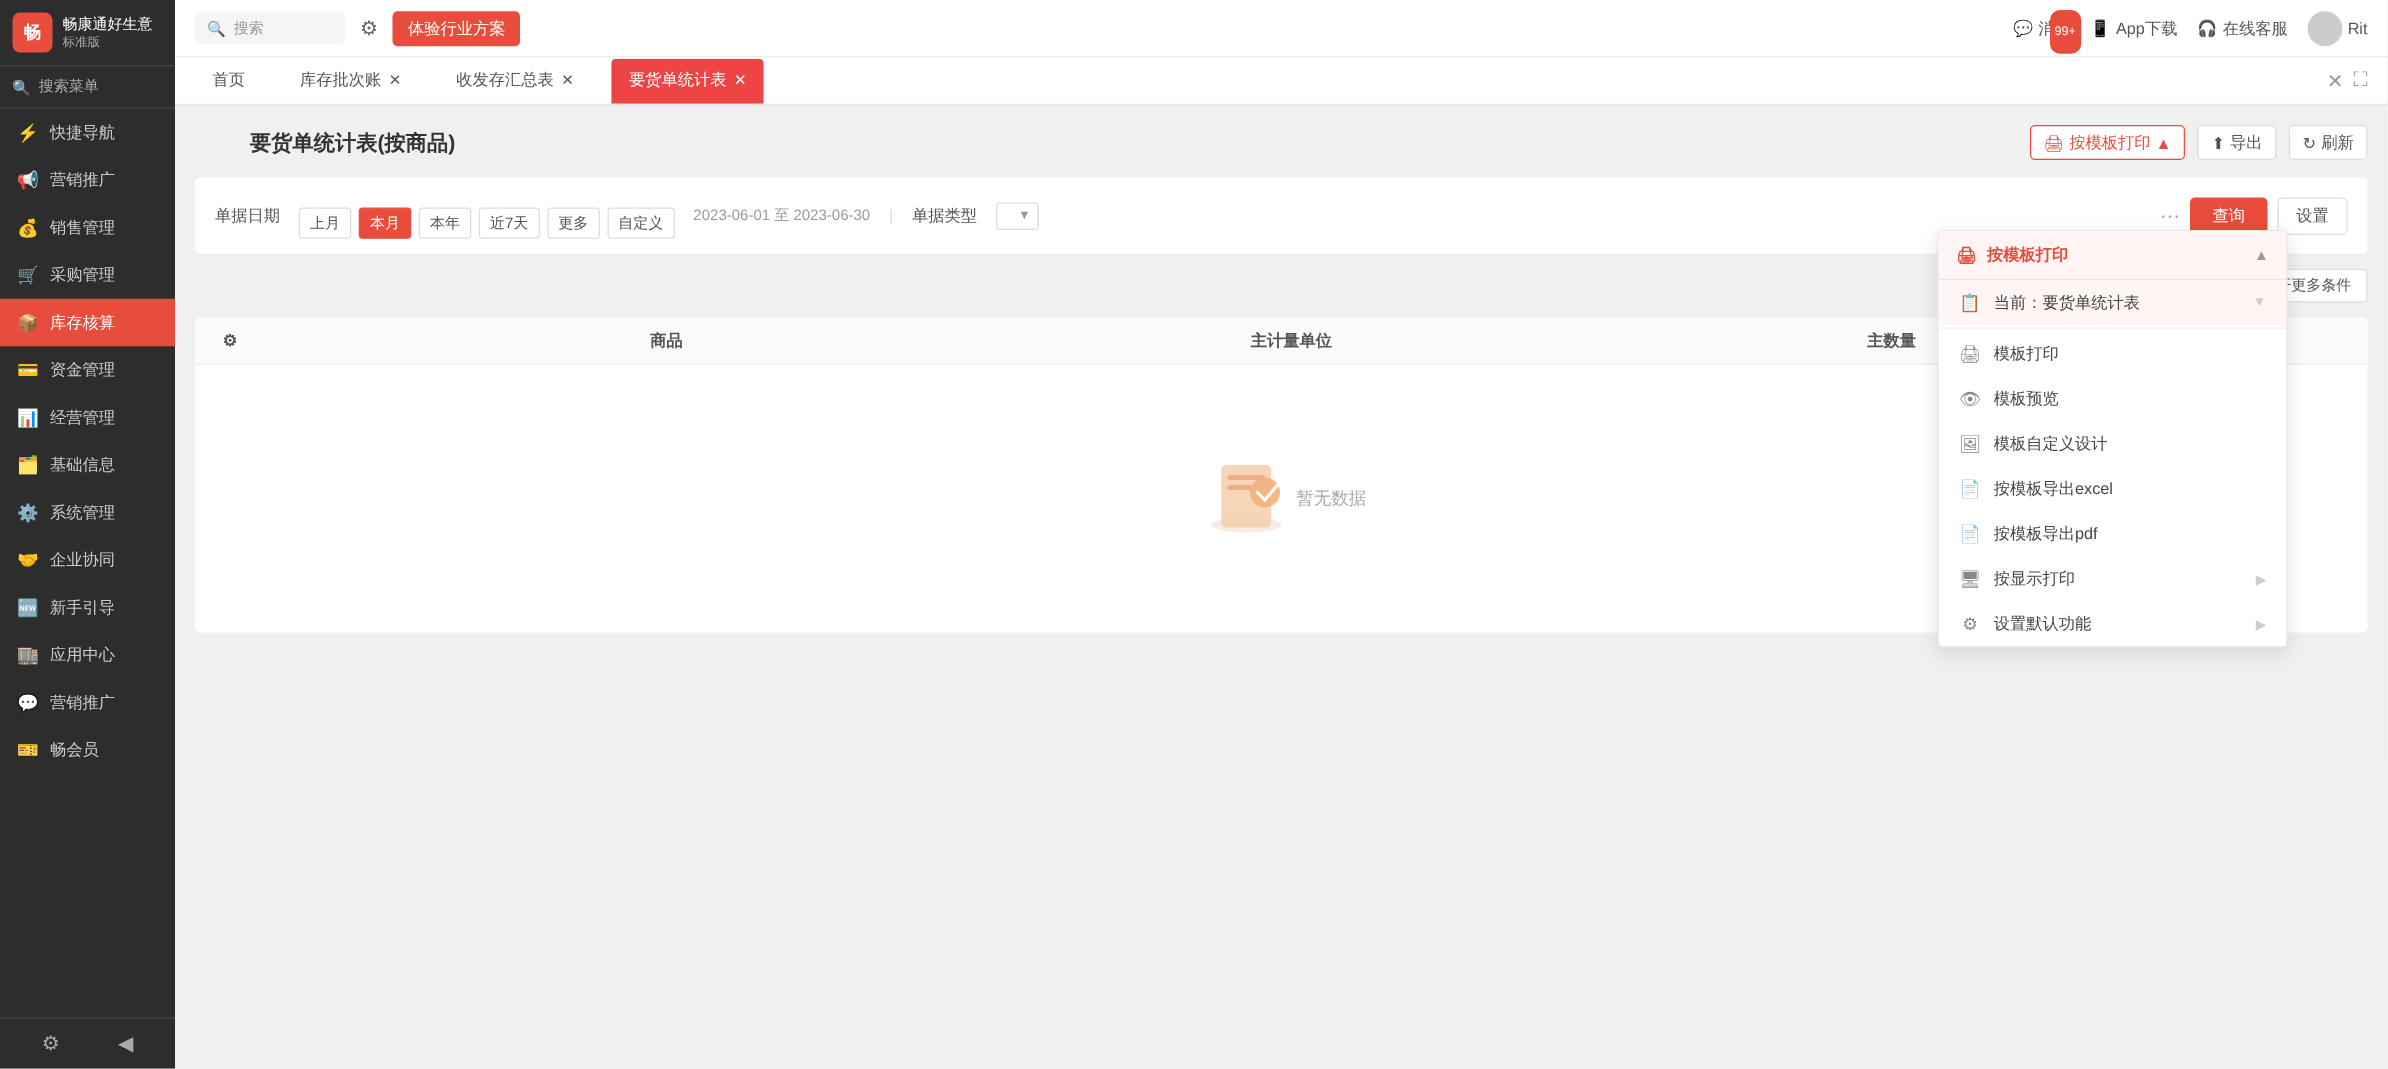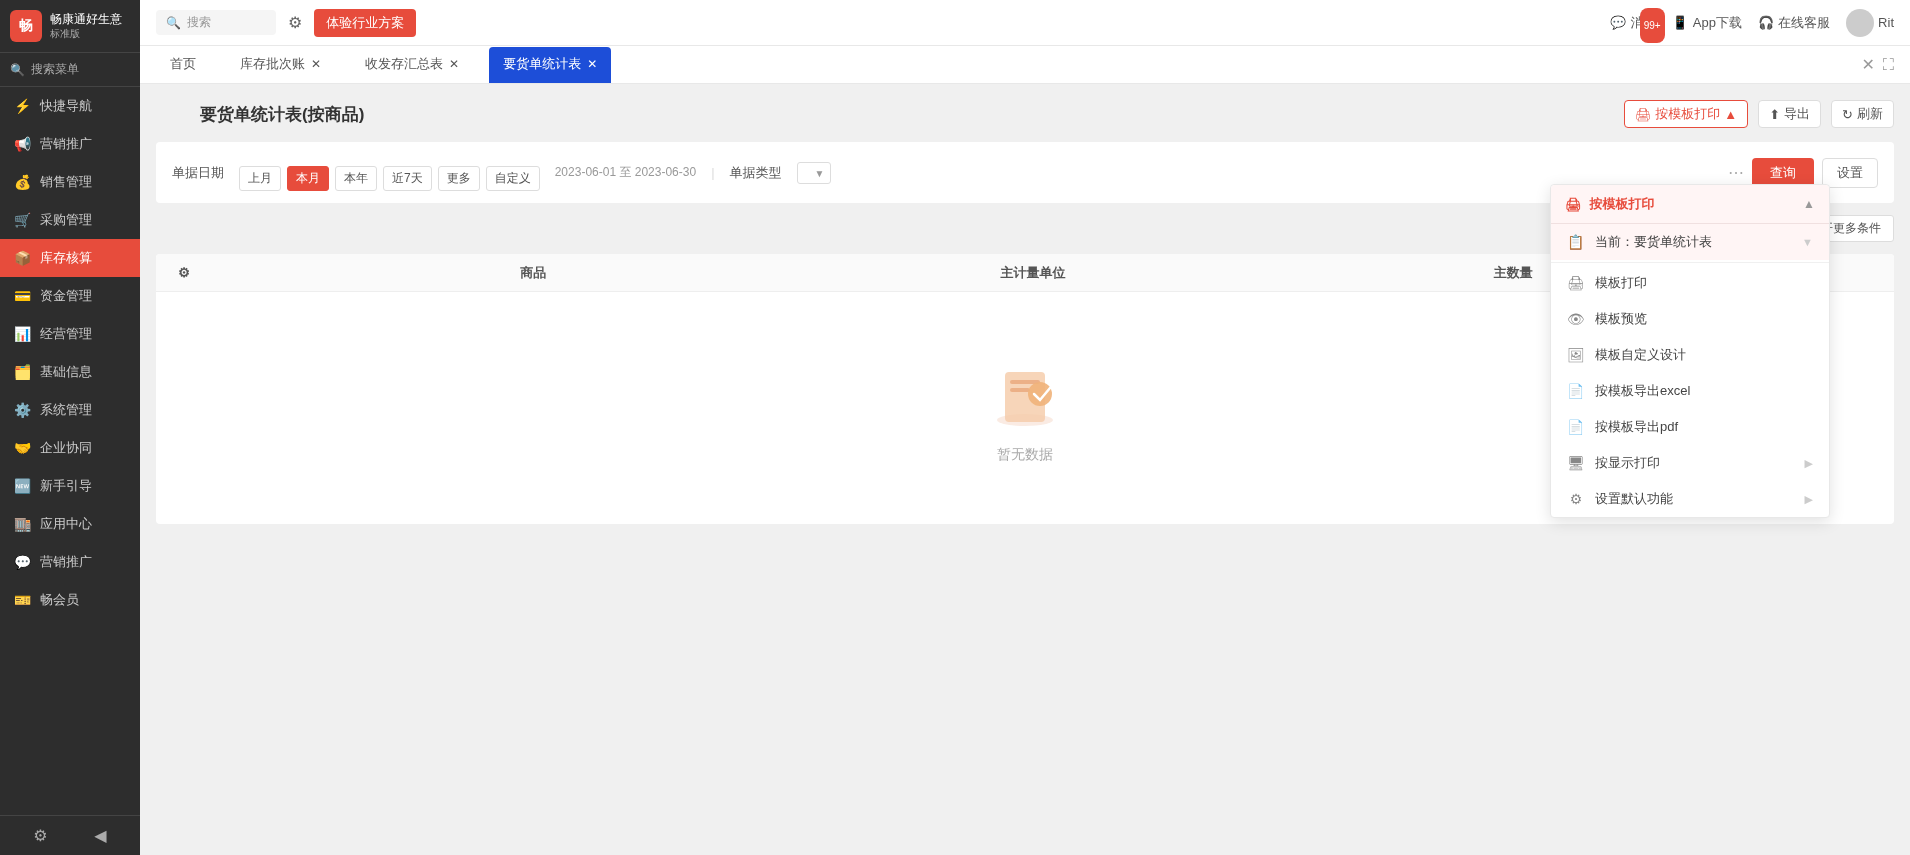--- a/index.html
+++ b/index.html
@@ -106,21 +106,21 @@
       border-bottom: 1px solid #e8e8e8;
       flex-shrink: 0;
       height: 38px;
       gap: 16px;
     }
     .tab {
       display: flex; align-items: center; gap: 4px;
       padding: 8px 14px; cursor: pointer; font-size: 13px; color: #555;
       border-bottom: 2px solid transparent; white-space: nowrap;
     }
-    .tab.active { color: #fff; background: #1d4ed8; border-radius: 4px 4px 0 0; }
+    .tab.active { color: #fff; background: #ef4444; border-radius: 4px 4px 0 0; }
     .tab-close { color: inherit; font-size: 12px; cursor: pointer; margin-left: 2px; }
     .tabbar-right { margin-left: auto; display: flex; align-items: center; gap: 8px; }
     .tabbar-window-btn { cursor: pointer; color: #999; font-size: 16px; }
 
     
     .content {
       flex: 1; overflow: auto; padding: 16px; position: relative;
     }
     .page-header {
       display: flex; align-items: center; justify-content: space-between;
@@ -181,21 +181,21 @@
     .table-col {
       padding: 8px 12px; font-size: 13px; color: #555; font-weight: bold;
       text-align: center;
     }
     .col-settings { width: 40px; }
     .col-product { flex: 2; }
     .col-unit { flex: 1; }
     .col-qty { flex: 1; text-align: right; }
     .col-amount { flex: 1; }
     .empty-state {
-      display: flex; flex-direction: column; align-items: center; justify-content: center;
+      display: flex; flex-direction: row; align-items: center; justify-content: center;
       padding: 60px 0;
     }
     .empty-icon {
       width: 80px; height: 80px; margin-bottom: 14px;
     }
     .empty-text { color: #aaa; font-size: 14px; }
 
     
     .dropdown-menu {
       position: absolute;

